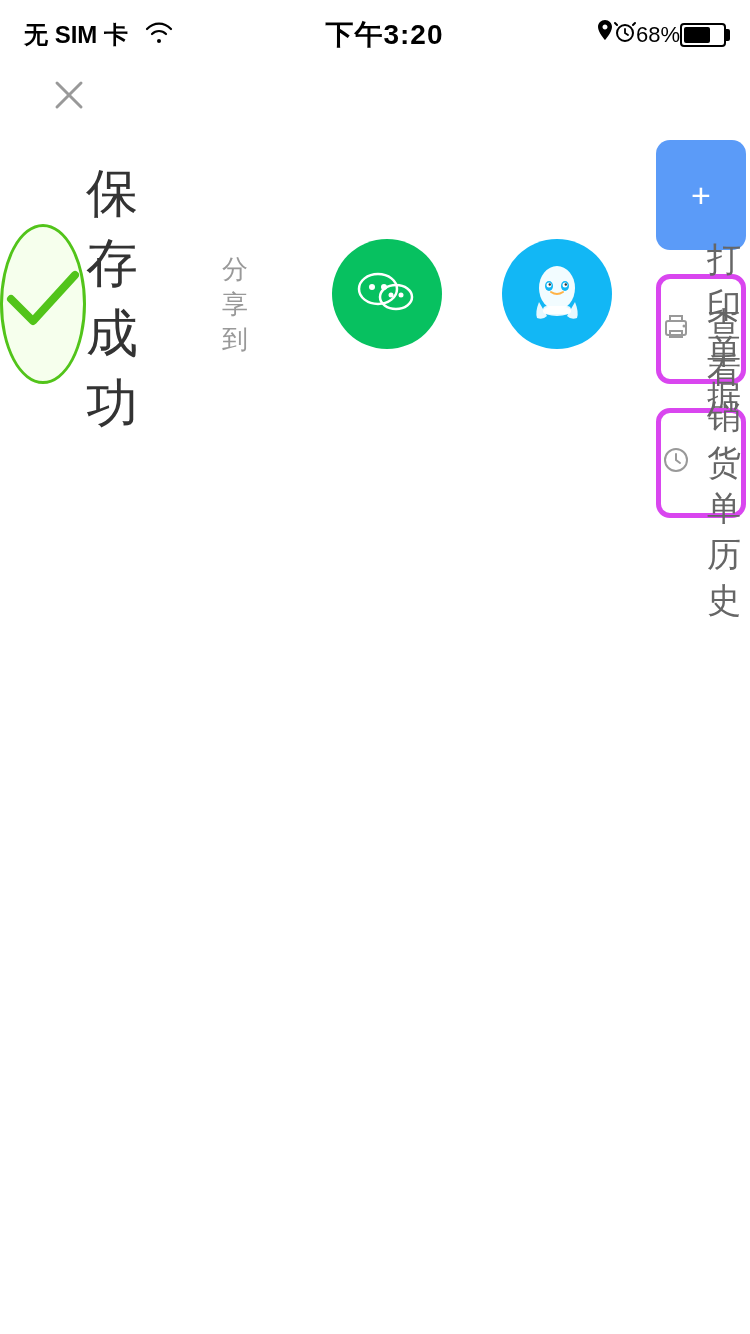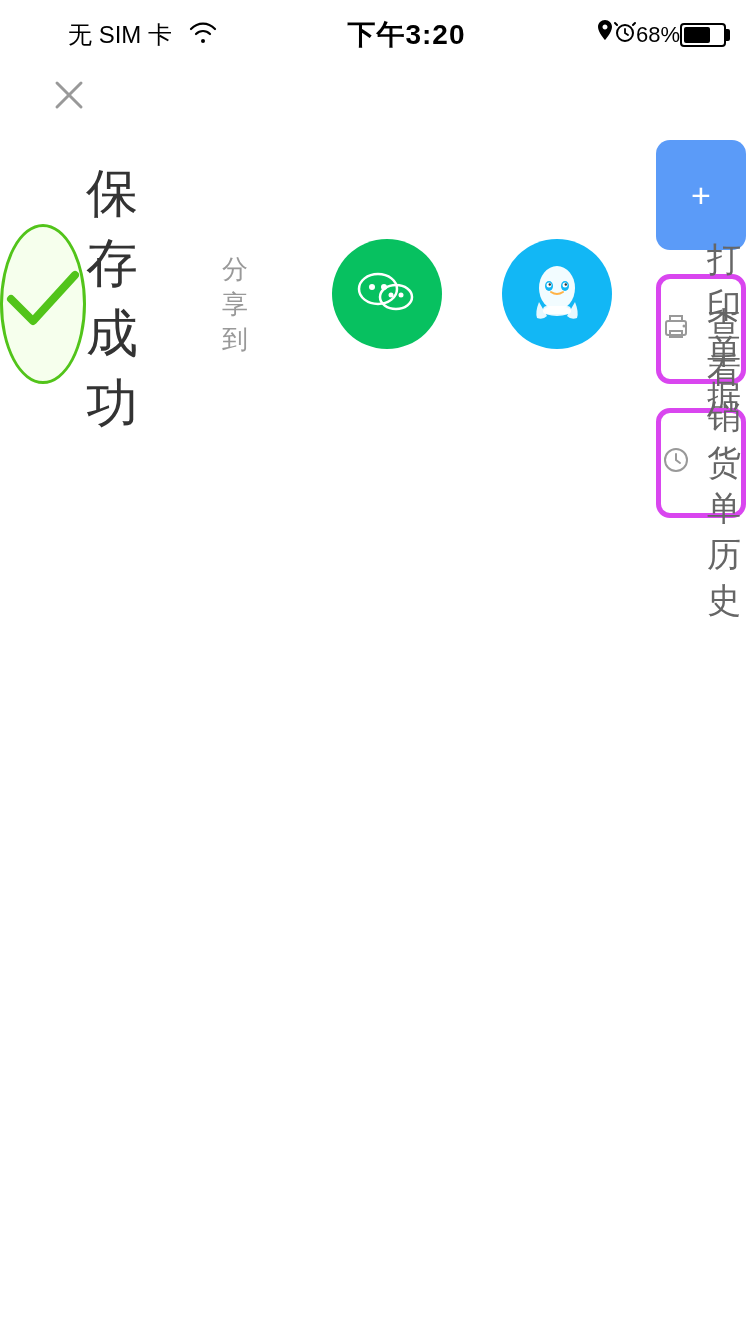--- a/index.html
+++ b/index.html
@@ -27,23 +27,22 @@
       justify-content: space-between;
       padding: 10px 24px 0 24px;
       background: #ffffff;
     }
 
     .status-left {
       display: flex;
       align-items: center;
       gap: 17px;
       font-size: 24px;
-      font-weight: 400;
+      font-weight: 700;
       color: #000;
-      margin-left: 44px;
     }
 
     .status-center {
       font-size: 28px;
       font-weight: 600;
       color: #000;
       letter-spacing: 1px;
       text-align: right;
     }
 

